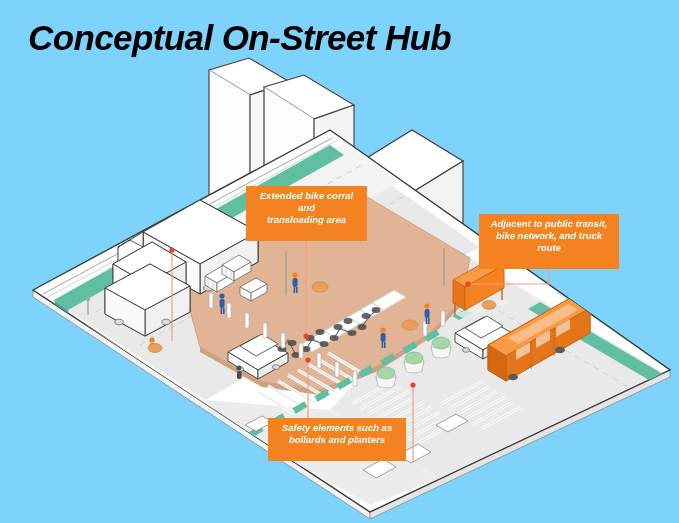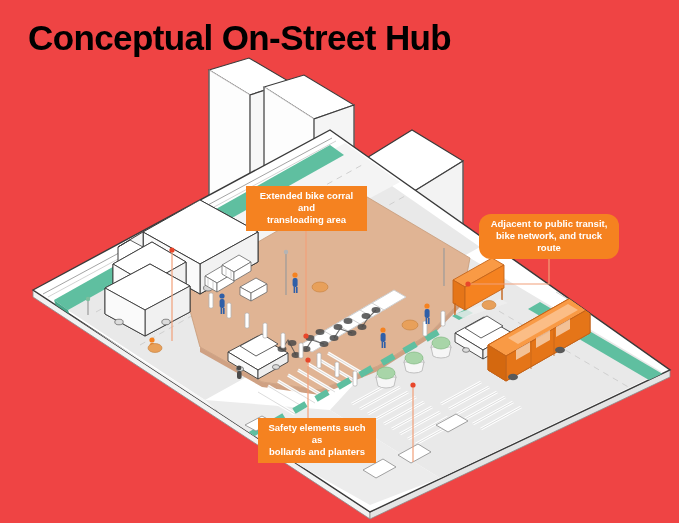--- a/index.html
+++ b/index.html
@@ -11,21 +11,22 @@
     width: 679px;
     height: 523px;
     overflow: hidden;
     font-family: "Liberation Sans", sans-serif;
     position: relative;
   }
   #page {
     position: relative;
     width: 679px;
     height: 523px;
-    background: #ef4444;
+    background: #7dd3fc;
+    font-style: italic;
   }
   #page-title {
     position: absolute;
     left: 28px;
     top: 20px;
     font-size: 35px;
     font-weight: bold;
     color: #000000;
     letter-spacing: -0.6px;
     line-height: 1;
@@ -38,29 +39,29 @@
     width: 679px;
     height: 523px;
   }
   .callout {
     position: absolute;
     background: #F58220;
     color: #ffffff;
     font-size: 9.5px;
     font-weight: bold;
     line-height: 12px;
-    padding: 4px 7px 5px 7px;
+    padding: 4px 7px 15px 7px;
     text-align: center;
     white-space: pre-line;
     box-sizing: border-box;
   }
   #callout-bike-corral  { left: 246px; top: 186px; width: 121px; }
-  #callout-transit      { left: 479px; top: 214px; width: 140px; border-radius: 12px; }
+  #callout-transit      { left: 479px; top: 214px; width: 140px; }
   #callout-truck-park   { left: 72px;  top: 341px; width: 144px; }
-  #callout-safety       { left: 258px; top: 418px; width: 118px; }
+  #callout-safety       { left: 268px; top: 418px; width: 138px; }
   #callout-ped-ramps    { left: 355px; top: 462px; width: 122px; }
 </style>
 </head>
 <body>
 
 <div id="page">
 
   <div id="page-title">Conceptual On-Street Hub</div>
 
   <svg id="illustration" viewBox="0 0 679 523" xmlns="http://www.w3.org/2000/svg">

